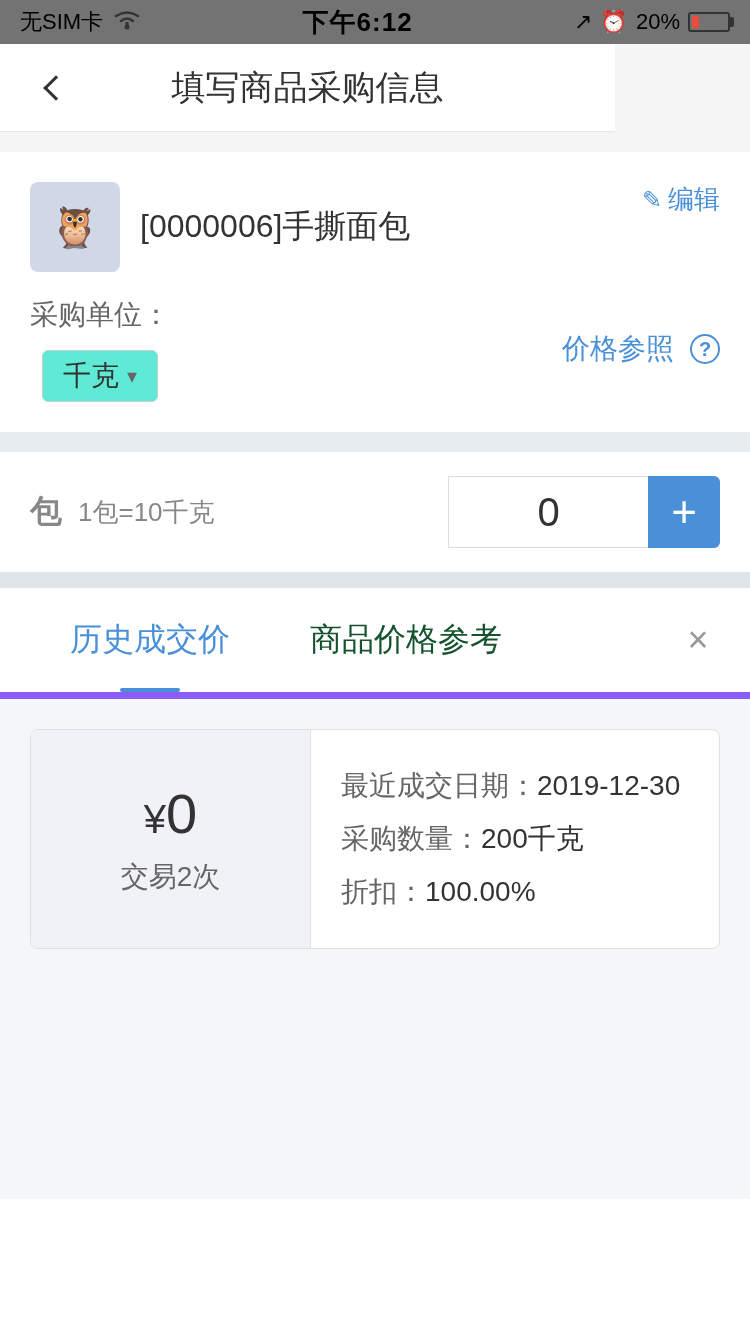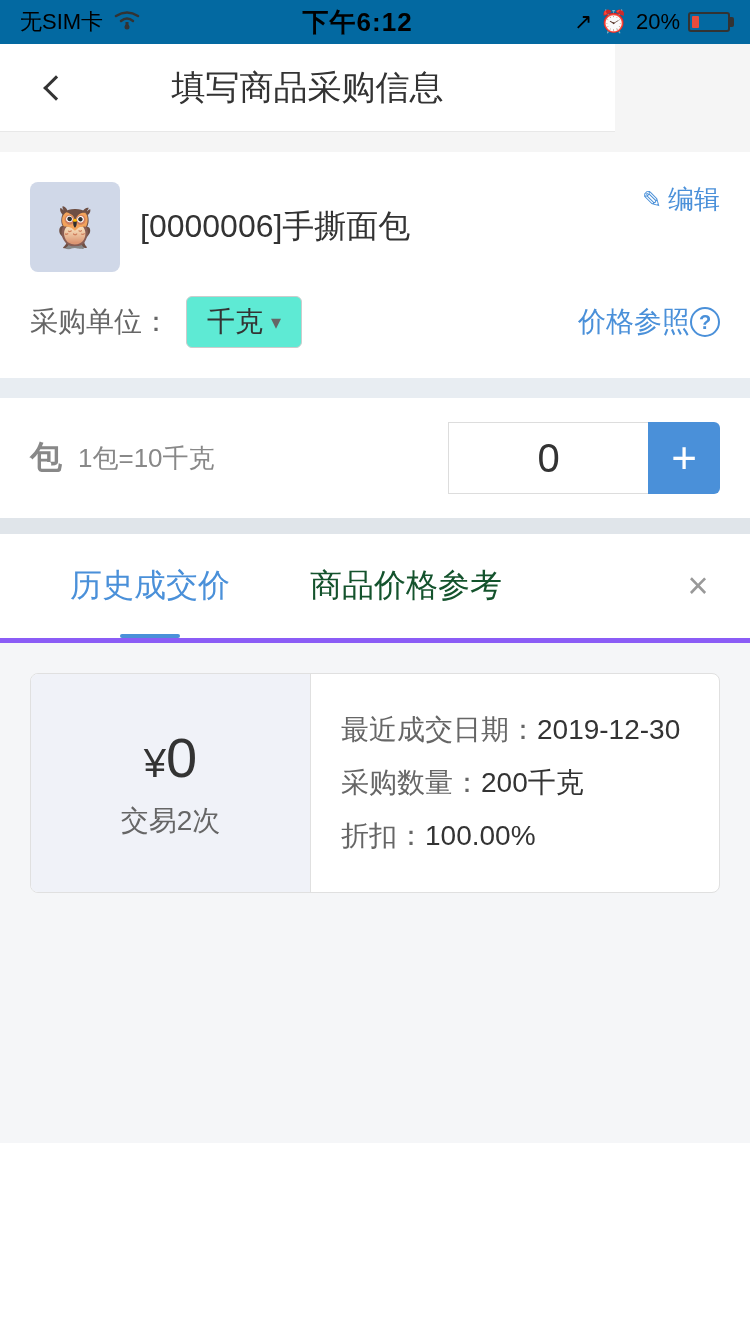--- a/index.html
+++ b/index.html
@@ -9,21 +9,21 @@
       min-height: 1334px;
       font-family: -apple-system, "PingFang SC", "Helvetica Neue", Arial, sans-serif;
       background: #f5f5f5;
       overflow-x: hidden;
     }
 
     
     .status-bar {
       width: 750px;
       height: 44px;
-      background: #0369a1;
+      background: #737373;
       display: flex;
       align-items: center;
       justify-content: space-between;
       padding: 0 20px;
       font-size: 24px;
       font-weight: 500;
     }
     .status-left {
       display: flex;
       align-items: center;
@@ -158,20 +158,21 @@
     .procurement-row {
       display: flex;
       align-items: center;
       justify-content: space-between;
       margin-top: 10px;
     }
     .procurement-left {
       display: flex;
       align-items: center;
       gap: 16px;
+      flex-direction: column;
     }
     .label-text {
       font-size: 28px;
       color: #666;
     }
     .unit-select {
       border: 1px solid #ccc;
       border-radius: 6px;
       padding: 6px 20px;
       font-size: 28px;
@@ -182,21 +183,21 @@
       background: #5eead4;
       cursor: pointer;
     }
     .dropdown-arrow {
       font-size: 20px;
       color: #666;
     }
     .price-ref {
       display: flex;
       align-items: center;
-      gap: 0;
+      gap: 16px;
       color: #4a90d9;
       font-size: 28px;
       cursor: pointer;
     }
     .help-circle {
       width: 30px;
       height: 30px;
       border: 2px solid #4a90d9;
       border-radius: 50%;
       display: flex;
@@ -270,21 +271,21 @@
     .gray-divider {
       width: 750px;
       height: 16px;
       background: #e0e5ea;
     }
 
     
     .tabs-container {
       width: 750px;
       background: white;
-      border-bottom: 5px solid #8b5cf6;
+      border-bottom: 7px solid #8b5cf6;
       text-align: right;
     }
     .tabs-row {
       display: flex;
       align-items: center;
       padding: 0 30px;
       position: relative;
     }
     .tab-item {
       padding: 30px 40px;

